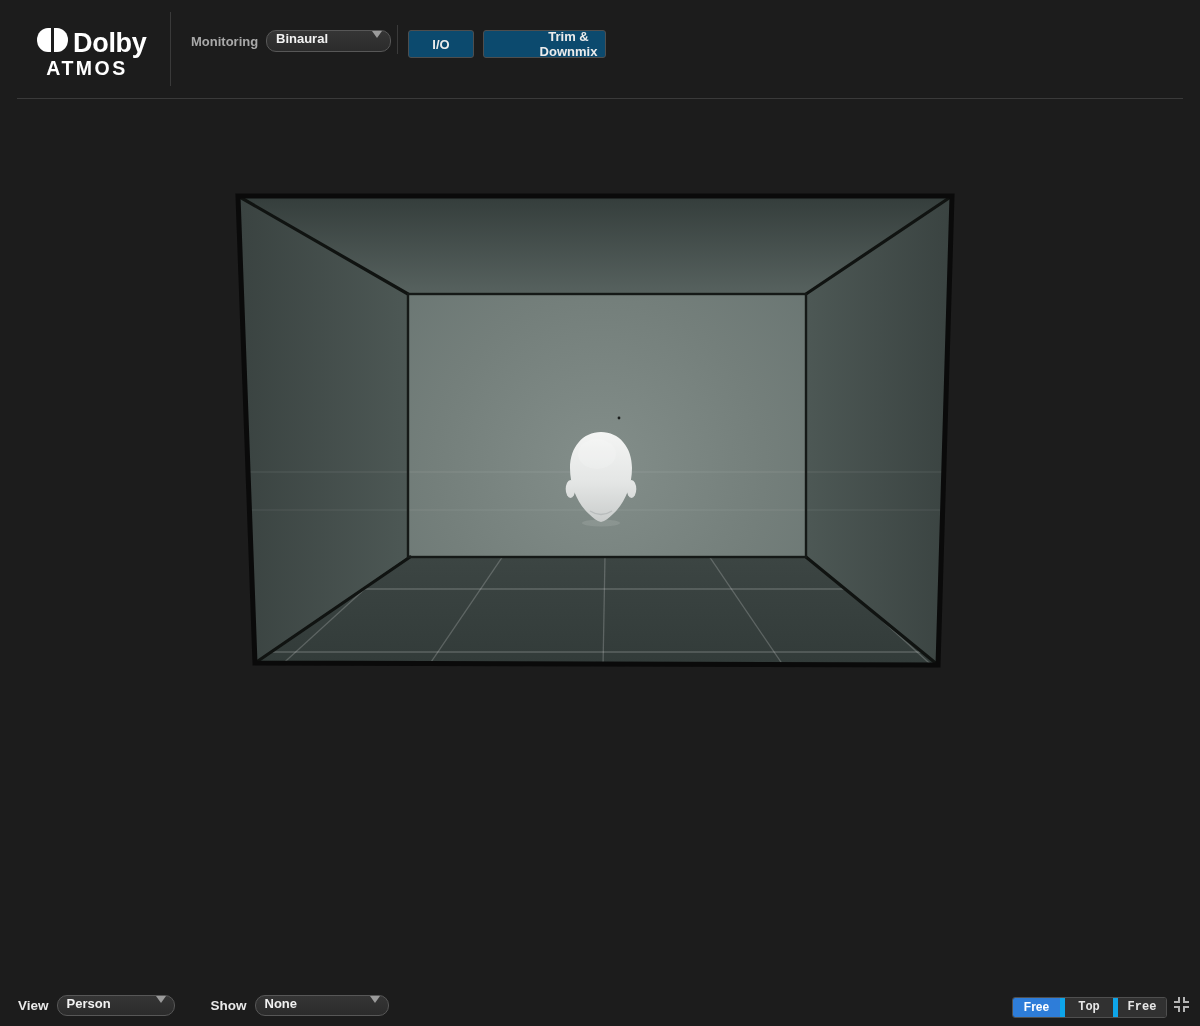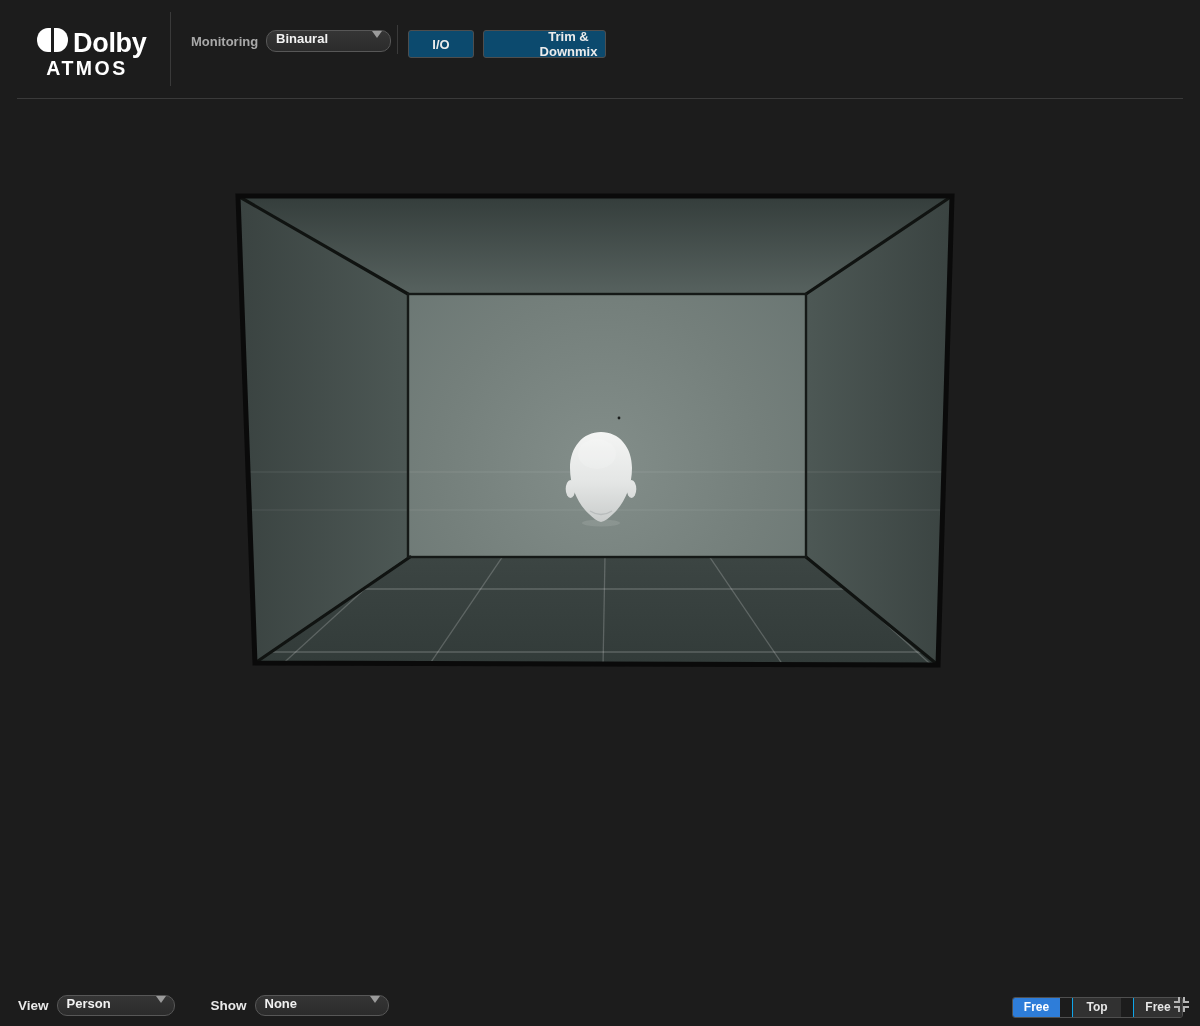--- a/index.html
+++ b/index.html
@@ -63,27 +63,27 @@
   
   .footer { position:absolute; left:0; top:988px; width:1200px; height:38px; z-index:5; }
   .footer-left { position:absolute; left:18px; top:7px; display:flex; align-items:center; }
   .f-label { font-size:13.5px; color:#e9e9e9; font-weight:700; }
   .footer .dropdown { position:relative; height:21px; }
   .dd-view { width:118px; margin-left:8px; }
   .dd-show { width:134px; margin-left:8px; }
   .lbl-show { margin-left:36px; }
   .seg-group {
     position:absolute; left:1012px; top:9px; display:flex;
-    border:1px solid #4f4f4f; border-radius:3px; overflow:hidden; box-sizing:border-box;gap:12px;
+    border:1px solid #4f4f4f; border-radius:3px; overflow:hidden; box-sizing:border-box;
   }
   .seg {
     width:47px; height:19px; line-height:19px; text-align:center;
     font-size:12px; font-weight:700; color:#e6e6e6; background:#313131; cursor:default;
   }
-  .seg + .seg { border-left:1px solid #0ea5e9; }
+  .seg + .seg { border-left:5px solid #0ea5e9;font-family:Liberation Mono, monospace; }
   .seg.active { background:#2e7dd9; color:#ffffff; }
   .collapse-btn { position:absolute; left:1172px; top:7px; cursor:default; }
 </style>
 </head>
 <body>
 
 <svg class="scene" width="1200" height="1026" viewBox="0 0 1200 1026">
   <defs>
     <linearGradient id="gCeil" x1="0" y1="196" x2="0" y2="294" gradientUnits="userSpaceOnUse">
       <stop offset="0" stop-color="#343d3b"></stop>

